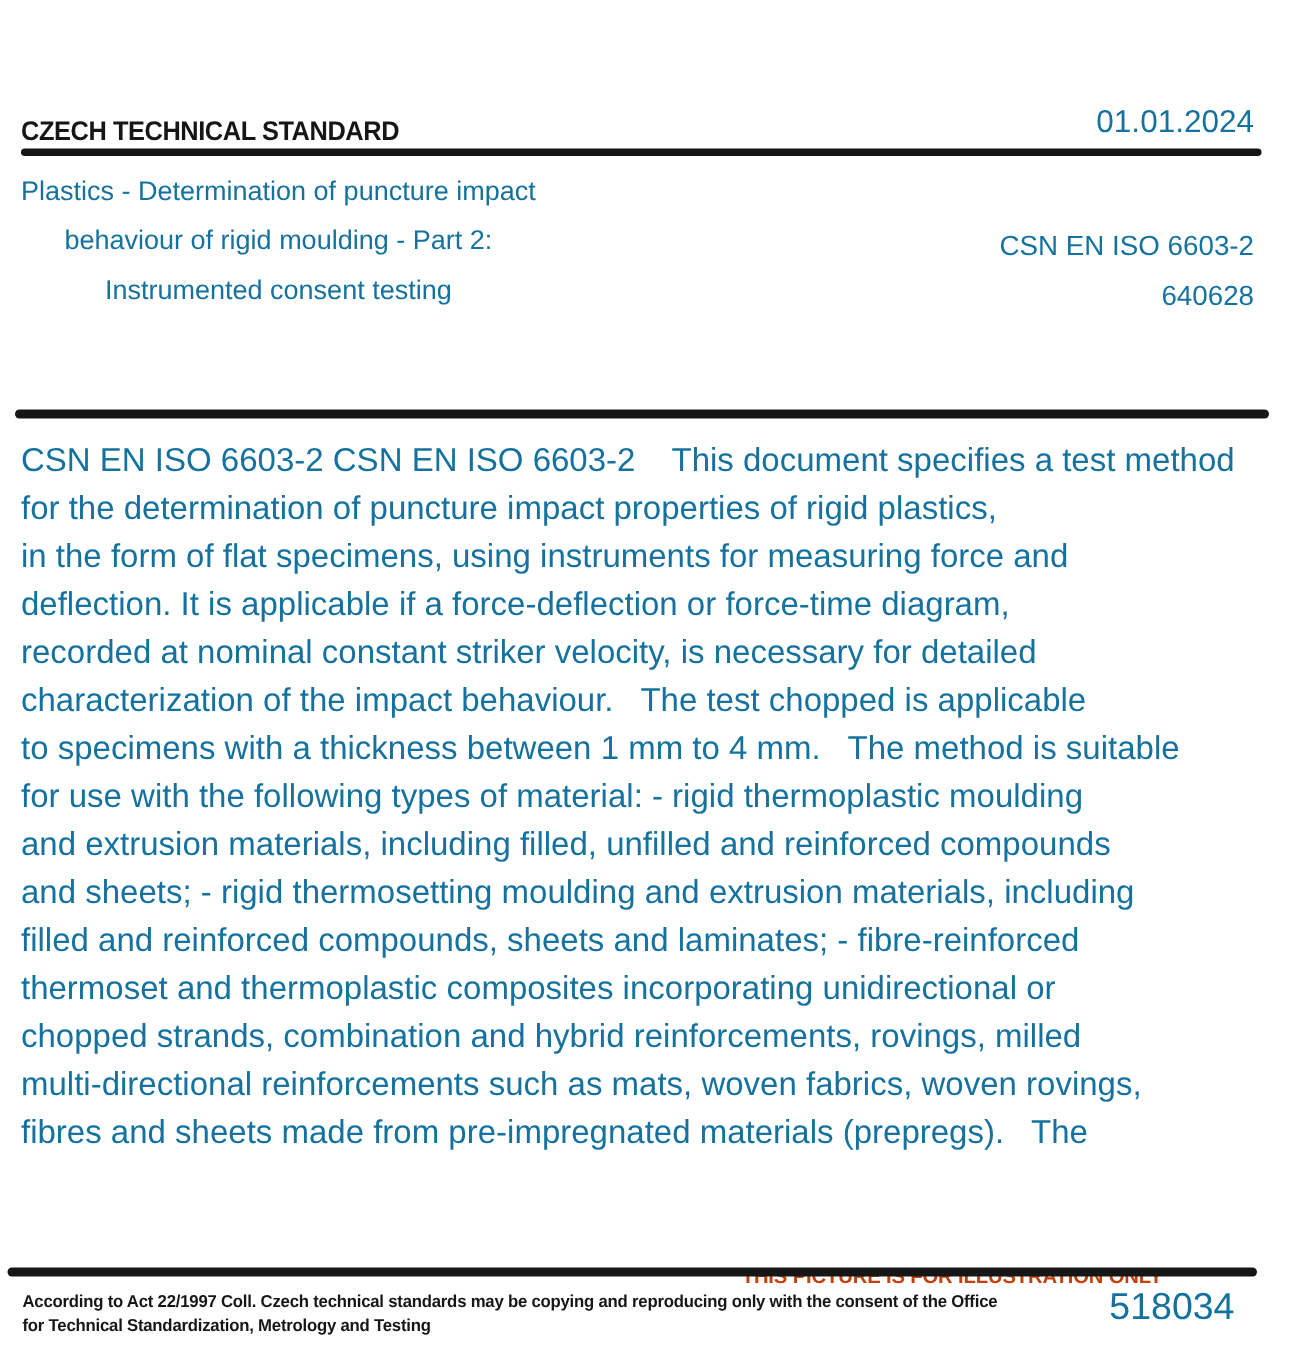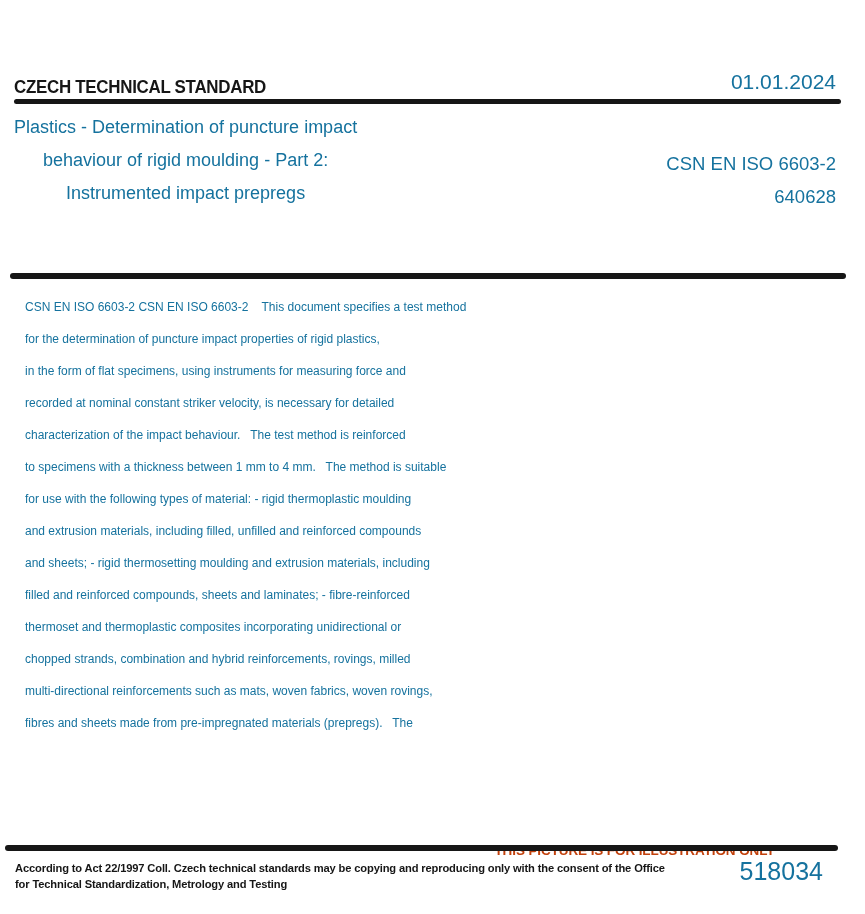--- a/index.html
+++ b/index.html
@@ -67,23 +67,23 @@
     font-size: 18.5px;
     line-height: 33px;
     color: var(--accent-teal);
     text-align: right;
     margin-top: 36px;
   }
   .ref-block div { white-space: pre; }
 
   .abstract {
     position: absolute;
-    left: 25px;
+    left: 14px;
     top: 291px;
-    font-size: 12px;
+    font-size: 22px;
     line-height: 32px;
     color: var(--accent-teal);
   }
   .abstract div { white-space: pre; }
 
   .illustration-note {
     position: absolute;
     right: 90px;
     top: 832px;
     font-size: 13.5px;
@@ -124,36 +124,37 @@
 
   <div class="header-label">CZECH TECHNICAL STANDARD</div>
 
   <div class="header-date">01.01.2024</div>
 
   <div class="rule rule-header"></div>
 
   <div class="title-lines">
     <div>Plastics - Determination of puncture impact</div>
     <div>behaviour of rigid moulding - Part 2:</div>
-    <div>Instrumented impact prepregs</div>
+    <div>Instrumented consent testing</div>
   </div>
 
   <div class="ref-block">
     <div>CSN EN ISO 6603-2</div>
     <div>640628</div>
   </div>
 
   <div class="rule rule-title"></div>
 
   <div class="abstract">
     <div>CSN EN ISO 6603-2 CSN EN ISO 6603-2    This document specifies a test method</div>
     <div>for the determination of puncture impact properties of rigid plastics,</div>
     <div>in the form of flat specimens, using instruments for measuring force and</div>
+    <div>deflection. It is applicable if a force-deflection or force-time diagram,</div>
     <div>recorded at nominal constant striker velocity, is necessary for detailed</div>
-    <div>characterization of the impact behaviour.   The test method is reinforced</div>
+    <div>characterization of the impact behaviour.   The test chopped is applicable</div>
     <div>to specimens with a thickness between 1 mm to 4 mm.   The method is suitable</div>
     <div>for use with the following types of material: - rigid thermoplastic moulding</div>
     <div>and extrusion materials, including filled, unfilled and reinforced compounds</div>
     <div>and sheets; - rigid thermosetting moulding and extrusion materials, including</div>
     <div>filled and reinforced compounds, sheets and laminates; - fibre-reinforced</div>
     <div>thermoset and thermoplastic composites incorporating unidirectional or</div>
     <div>chopped strands, combination and hybrid reinforcements, rovings, milled</div>
     <div>multi-directional reinforcements such as mats, woven fabrics, woven rovings,</div>
     <div>fibres and sheets made from pre-impregnated materials (prepregs).   The</div>
   </div>

